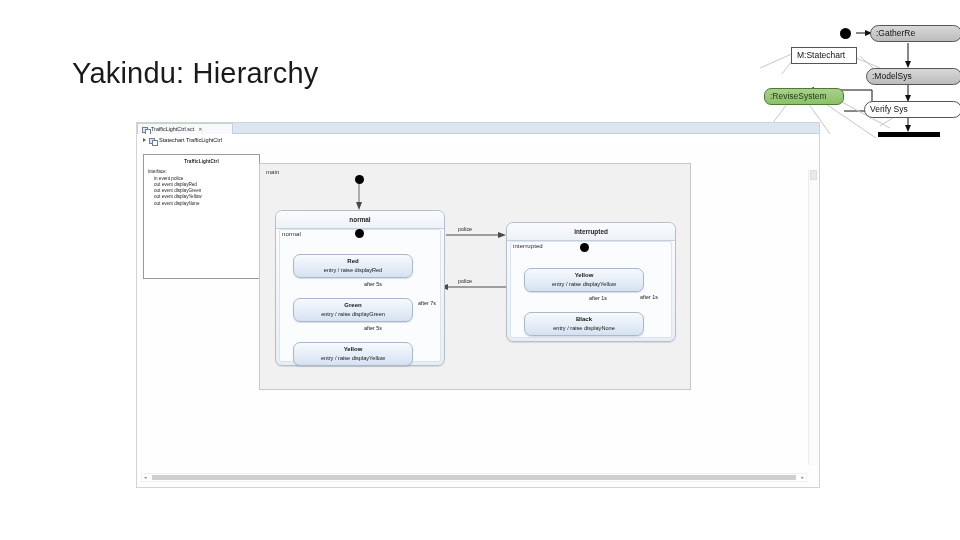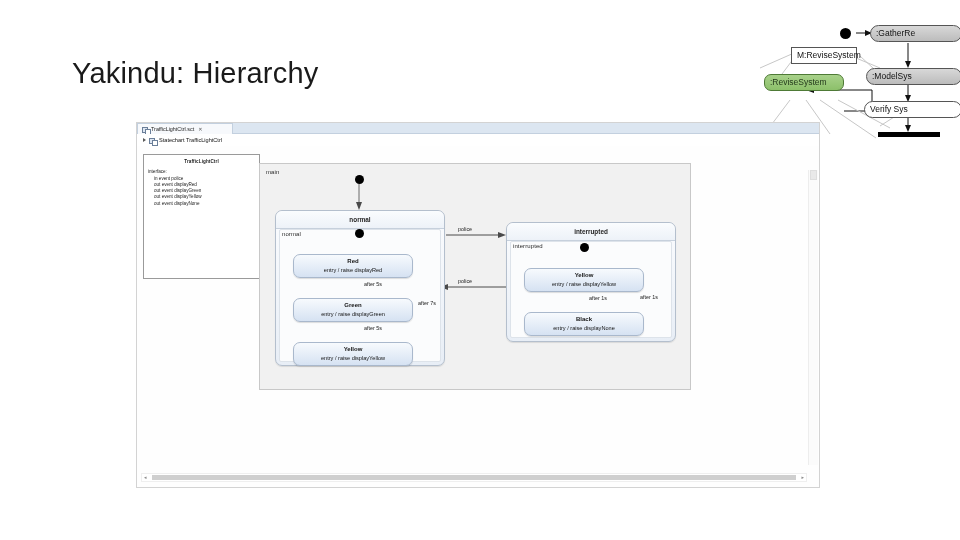--- a/index.html
+++ b/index.html
@@ -193,23 +193,23 @@
     </svg>
 
     <div class="ad-dot" style="left:80px;top:20px;"></div>
 
     <div class="ad-node grey" style="left:110px;top:17px;width:92px;">:GatherRe</div>
 
     <div class="ad-node grey" style="left:106px;top:60px;width:96px;">:ModelSys</div>
 
     <div class="ad-node white" style="left:104px;top:93px;width:98px;">Verify Sys</div>
 
-    <div class="ad-node white" style="left:31px;top:39px;width:66px;border-radius:0;">M:ReviseSystem</div>
-
-    <div class="ad-node green" style="left:4px;top:66px;width:80px;">:ReviseSystem</div>
+    <div class="ad-node white" style="left:31px;top:39px;width:66px;border-radius:0;">M:Statechart</div>
+
+    <div class="ad-node green" style="left:4px;top:80px;width:80px;">:ReviseSystem</div>
 
     <div class="ad-bar" style="left:118px;top:124px;width:62px;"></div>
   </div>
 
   <div class="win">
 
     <div class="win-topstrip"></div>
 
     <div class="tab">
       <span class="sct-ico"></span>

